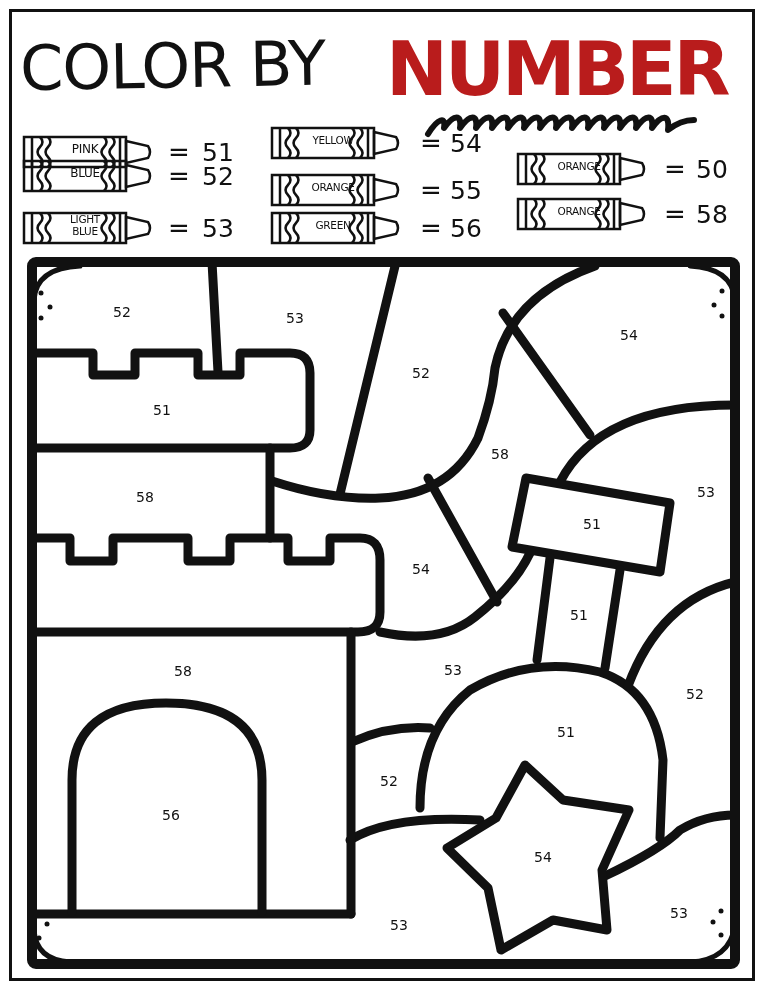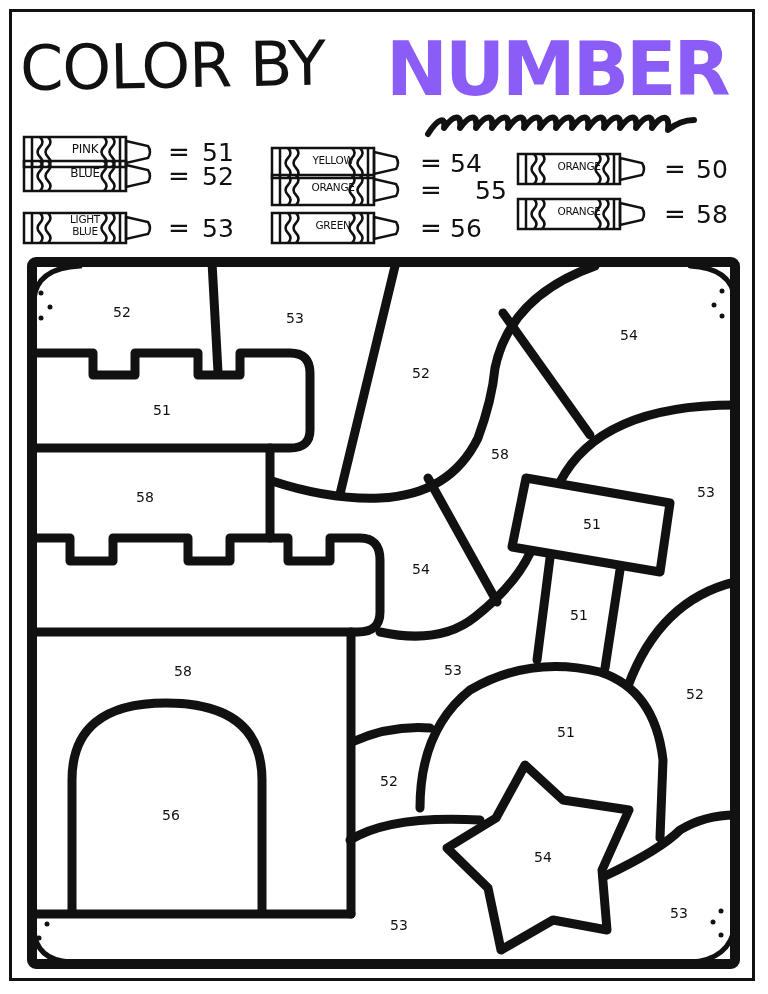--- a/index.html
+++ b/index.html
@@ -1,19 +1,19 @@
 <!DOCTYPE html>
 <html><head>
 <meta charset="utf-8">
 <style>
   html, body { margin: 0; padding: 0; background: #ffffff; }
   body { width: 768px; height: 994px; position: relative; overflow: hidden; font-family: "DejaVu Sans", sans-serif; }
   .page-frame { position: absolute; left: 9px; top: 9px; width: 746px; height: 972px; border: 3px solid #111; box-sizing: border-box; }
   .title-light { position: absolute; left: 20px; top: 32px; font-family: "DejaVu Sans", sans-serif; font-size: 62px; font-weight: normal; letter-spacing: -1px; color: #111; transform: rotate(-1deg); transform-origin: left center; }
-  .title-bold { position: absolute; left: 386px; top: 32px; font-family: "DejaVu Sans", sans-serif; font-size: 74px; font-weight: bold; letter-spacing: -3px; color: #8b5cf6; line-height: 1; }
+  .title-bold { position: absolute; left: 386px; top: 32px; font-family: "DejaVu Sans", sans-serif; font-size: 74px; font-weight: bold; letter-spacing: -3px; color: #b91c1c; line-height: 1; }
   .squiggle { position: absolute; left: 424px; top: 108px; width: 276px; height: 34px; }
   .legend-item { position: absolute; height: 34px; display: flex; align-items: center; }
   .crayon { position: relative; width: 133px; height: 34px; }
   .crayon svg { position: absolute; left: 0; top: 0; }
   .crayon-label { position: absolute; left: 34px; width: 58px; top: 0; height: 28px; display: flex; align-items: center; justify-content: center; text-align: center; font-size: 12px; line-height: 12px; color: #111; font-family: "DejaVu Sans", sans-serif; letter-spacing: -0.3px; }
   .crayon-label.small { font-size: 10.5px; }
   .legend-eq { position: absolute; font-size: 26px; color: #111; font-family: "DejaVu Sans", sans-serif; }
   .legend-num { position: absolute; font-size: 25px; color: #111; font-family: "DejaVu Sans", sans-serif; }
   .picture { position: absolute; left: 0; top: 0; }
   .region-label { font-family: "DejaVu Sans", sans-serif; font-size: 14px; fill: #111; }
@@ -81,21 +81,21 @@
           <line x1="98" y1="2" x2="98" y2="32"></line>
           <path d="M104 6 L126 11 Q130 17 126 23 L104 28 Z"></path>
         </g>
       </svg>
     <div class="crayon-label small">LIGHT BLUE</div>
   </div>
   <span class="legend-eq" style="left:146px;">=</span>
   <span class="legend-num" style="left:180px;">53</span>
 </div>
 
-<div class="legend-item" style="left:270px; top:146px;">
+<div class="legend-item" style="left:270px; top:126px;">
   <div class="crayon">
     <svg width="133" height="34" viewBox="0 0 133 34">
         <g fill="none" stroke="#111" stroke-width="2.5">
           <rect x="2" y="2" width="102" height="30"></rect>
           <line x1="10" y1="2" x2="10" y2="32"></line>
           <path d="M18 2 q5 5 0 10 q-5 5 0 10 q5 5 0 10"></path>
           <path d="M26 2 q5 5 0 10 q-5 5 0 10 q5 5 0 10"></path>
           <path d="M82 2 q5 5 0 10 q-5 5 0 10 q5 5 0 10"></path>
           <path d="M90 2 q5 5 0 10 q-5 5 0 10 q5 5 0 10"></path>
           <line x1="98" y1="2" x2="98" y2="32"></line>
@@ -117,21 +117,21 @@
           <path d="M26 2 q5 5 0 10 q-5 5 0 10 q5 5 0 10"></path>
           <path d="M82 2 q5 5 0 10 q-5 5 0 10 q5 5 0 10"></path>
           <path d="M90 2 q5 5 0 10 q-5 5 0 10 q5 5 0 10"></path>
           <line x1="98" y1="2" x2="98" y2="32"></line>
           <path d="M104 6 L126 11 Q130 17 126 23 L104 28 Z"></path>
         </g>
       </svg>
     <div class="crayon-label small">ORANGE</div>
   </div>
   <span class="legend-eq" style="left:150px;">=</span>
-  <span class="legend-num" style="left:180px;margin-left:25px;">55</span>
+  <span class="legend-num" style="left:180px;">55</span>
 </div>
 <div class="legend-item" style="left:270px; top:211px;">
   <div class="crayon">
     <svg width="133" height="34" viewBox="0 0 133 34">
         <g fill="none" stroke="#111" stroke-width="2.5">
           <rect x="2" y="2" width="102" height="30"></rect>
           <line x1="10" y1="2" x2="10" y2="32"></line>
           <path d="M18 2 q5 5 0 10 q-5 5 0 10 q5 5 0 10"></path>
           <path d="M26 2 q5 5 0 10 q-5 5 0 10 q5 5 0 10"></path>
           <path d="M82 2 q5 5 0 10 q-5 5 0 10 q5 5 0 10"></path>

